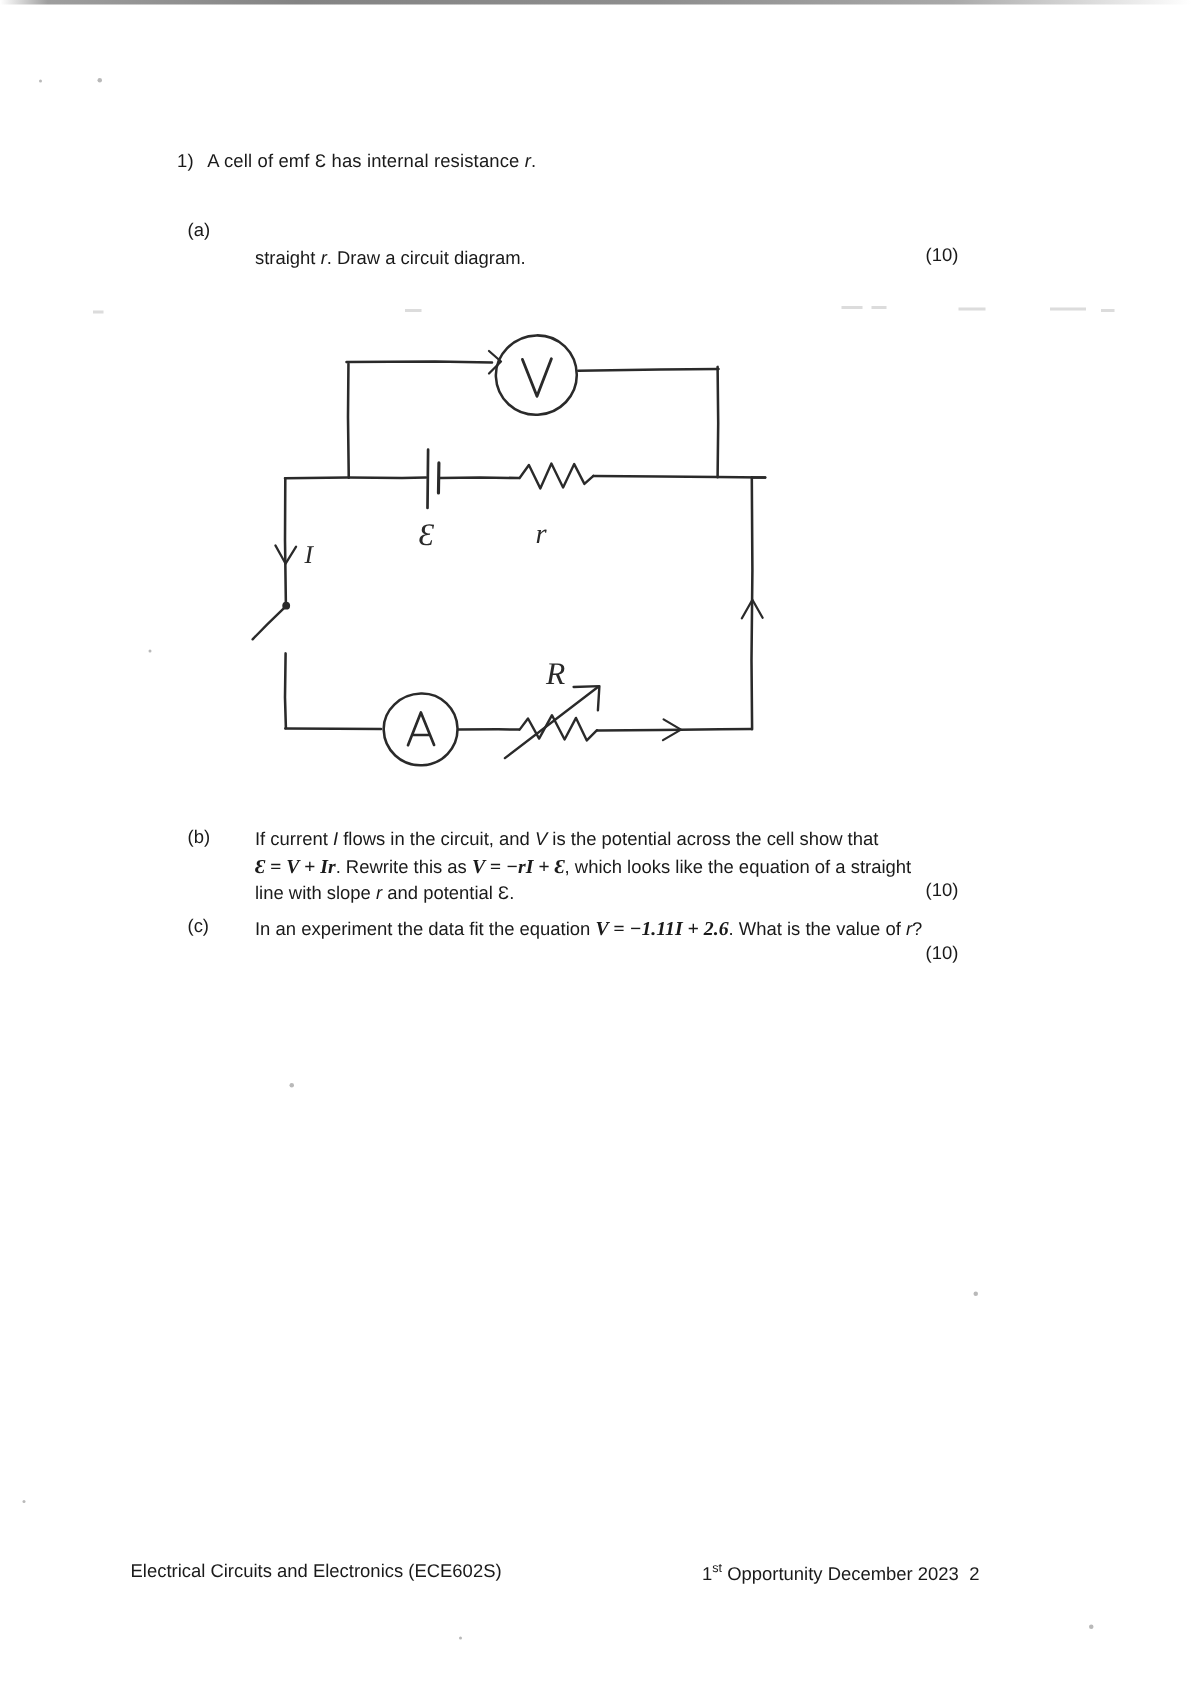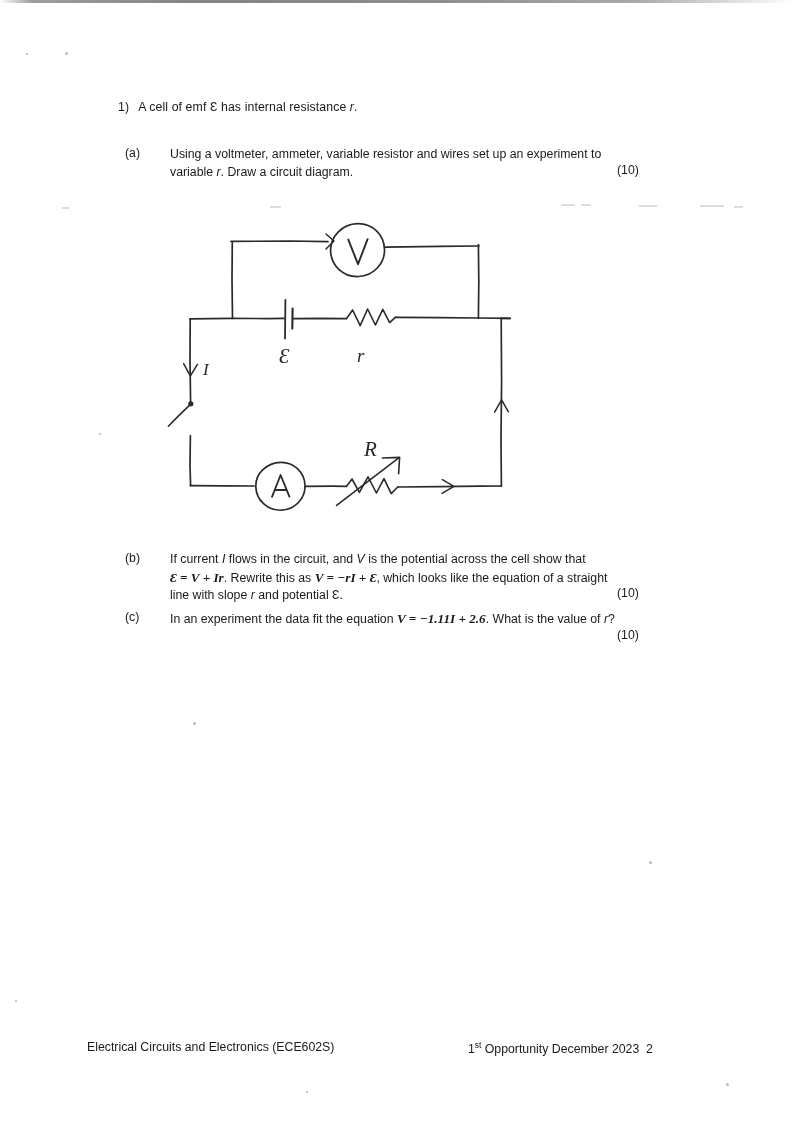--- a/index.html
+++ b/index.html
@@ -128,22 +128,22 @@
 <div class="dash" style="left:639px;top:205px;width:18px;"></div>
 <div class="dash" style="left:700px;top:205px;width:24px;"></div>
 <div class="dash" style="left:734px;top:206px;width:9px;"></div>
 
 <div class="q-number">
   <span class="num">1)</span><span>A cell of emf </span><span class="emf">Ɛ</span><span> has internal resistance </span><em class="v">r</em><span>.</span>
 </div>
 
 <div class="part-label part-a-label">(a)</div>
 <div class="part-body part-a-body">
-  <span>Using a voltmeter, ammeter, variable resistor and wires set up an experiment to</span><br>
-  <span>variable </span><em class="v">r</em><span>. Draw a circuit diagram.</span>
+  <br>
+  <span>straight </span><em class="v">r</em><span>. Draw a circuit diagram.</span>
 </div>
 <div class="marks-inline marks-a">(10)</div>
 
 <div class="circuit">
   <svg width="420" height="340" viewBox="0 0 420 340" xmlns="http://www.w3.org/2000/svg" fill="none" stroke="#2a2a2a" stroke-width="1.7" stroke-linecap="round" stroke-linejoin="round">
 
     <path d="M 82.5 118.5 L 82.0 78 L 82.3 42.5"></path>
 
     <path d="M 81 41.4 L 140 41.0 L 178 41.6"></path>
 

